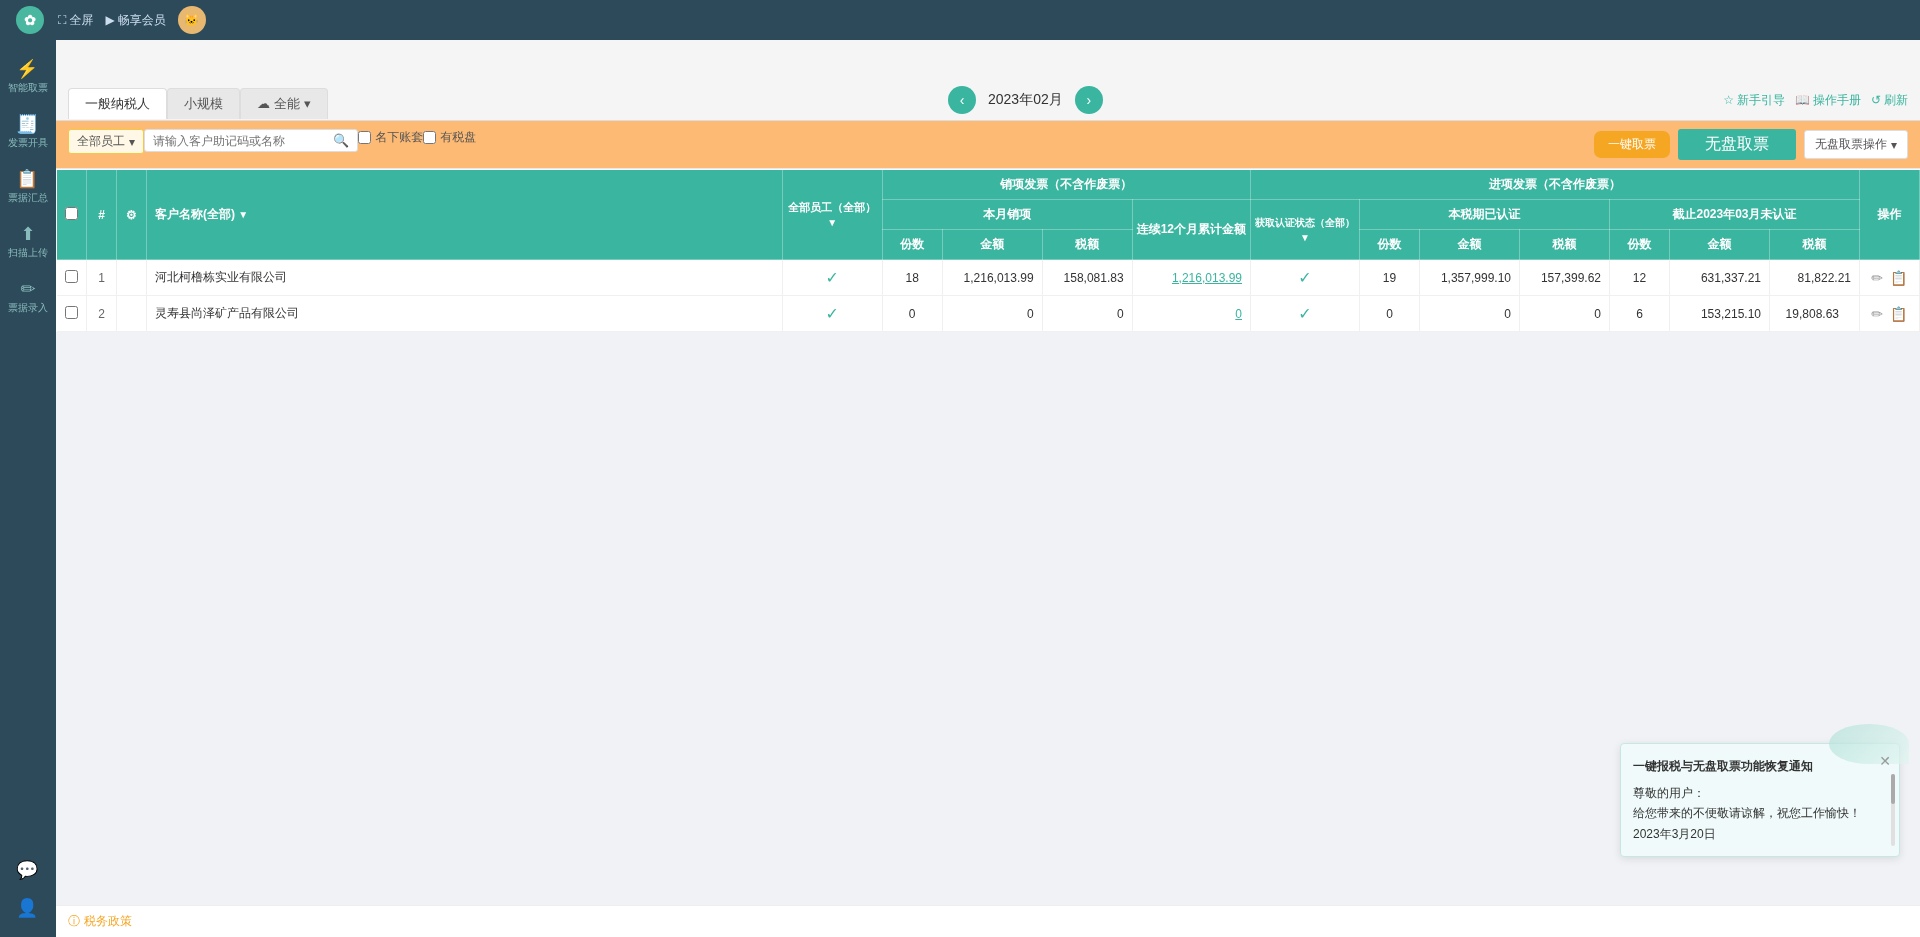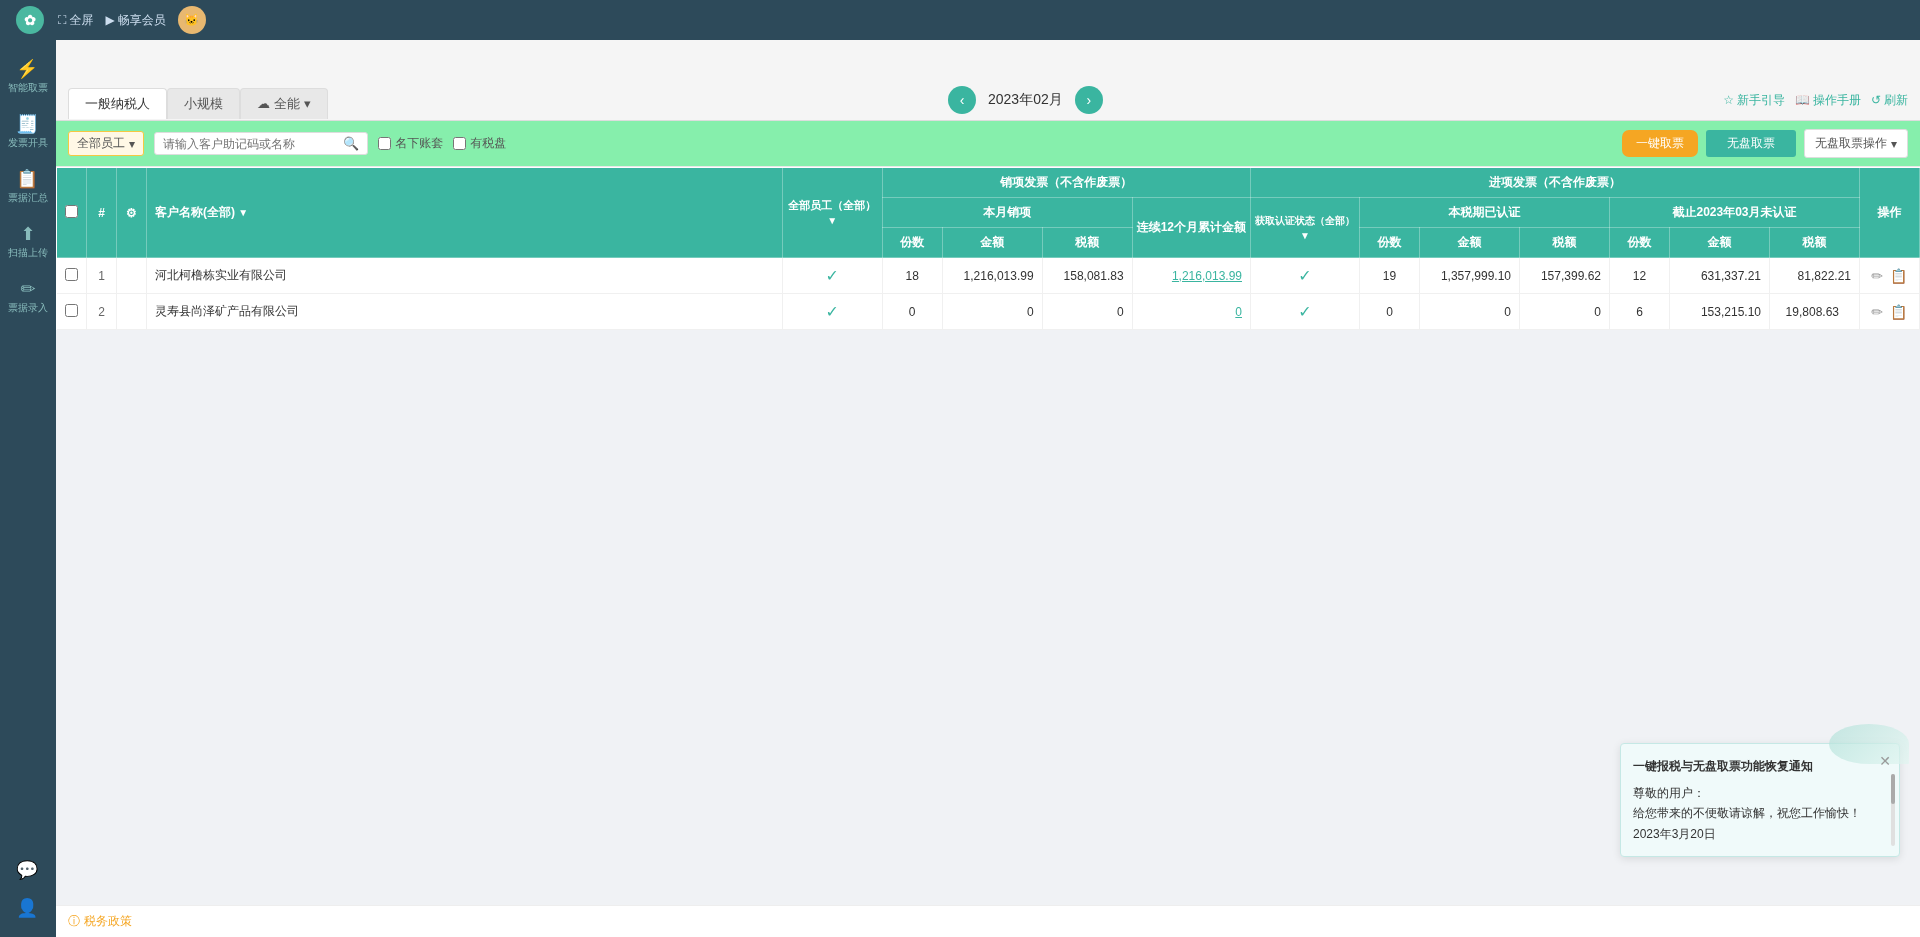--- a/index.html
+++ b/index.html
@@ -147,25 +147,24 @@
       font-size: 12px;
       color: #3ab5a0;
     }
     .tab-action-item {
       display: flex; align-items: center; gap: 3px; cursor: pointer;
       color: #3ab5a0;
     }
 
     
     .filter-bar {
-      background: #86efac;
+      background: #fdba74;
       padding: 8px 12px;
       display: flex;
-      align-items: center;
-      gap: 10px;
+      align-items: flex-start;
       border-bottom: 1px solid #e8e8e8;
     }
     .filter-select {
       display: flex; align-items: center; gap: 4px;
       background: #fff8e6;
       border: 1px solid #f5c842;
       border-radius: 3px;
       padding: 3px 8px;
       font-size: 12px;
       color: #555;
@@ -189,21 +188,21 @@
     .filter-actions {
       margin-left: auto;
       display: flex; align-items: center; gap: 8px;
     }
     .btn-orange {
       background: #f5a623; color: white; border: none; border-radius: 7px;
       padding: 5px 14px; font-size: 12px; cursor: pointer;
     }
     .btn-teal {
       background: #3ab5a0; color: white; border: none; border-radius: 3px;
-      padding: 5px 21px; font-size: 12px; cursor: pointer;
+      padding: 5px 27px; font-size: 16px; cursor: pointer;
     }
     .btn-outline {
       background: white; color: #555; border: 1px solid #ddd; border-radius: 3px;
       padding: 5px 10px; font-size: 12px; cursor: pointer;
       display: flex; align-items: center; gap: 4px;
     }
 
     
     .table-wrapper {
       background: white;

